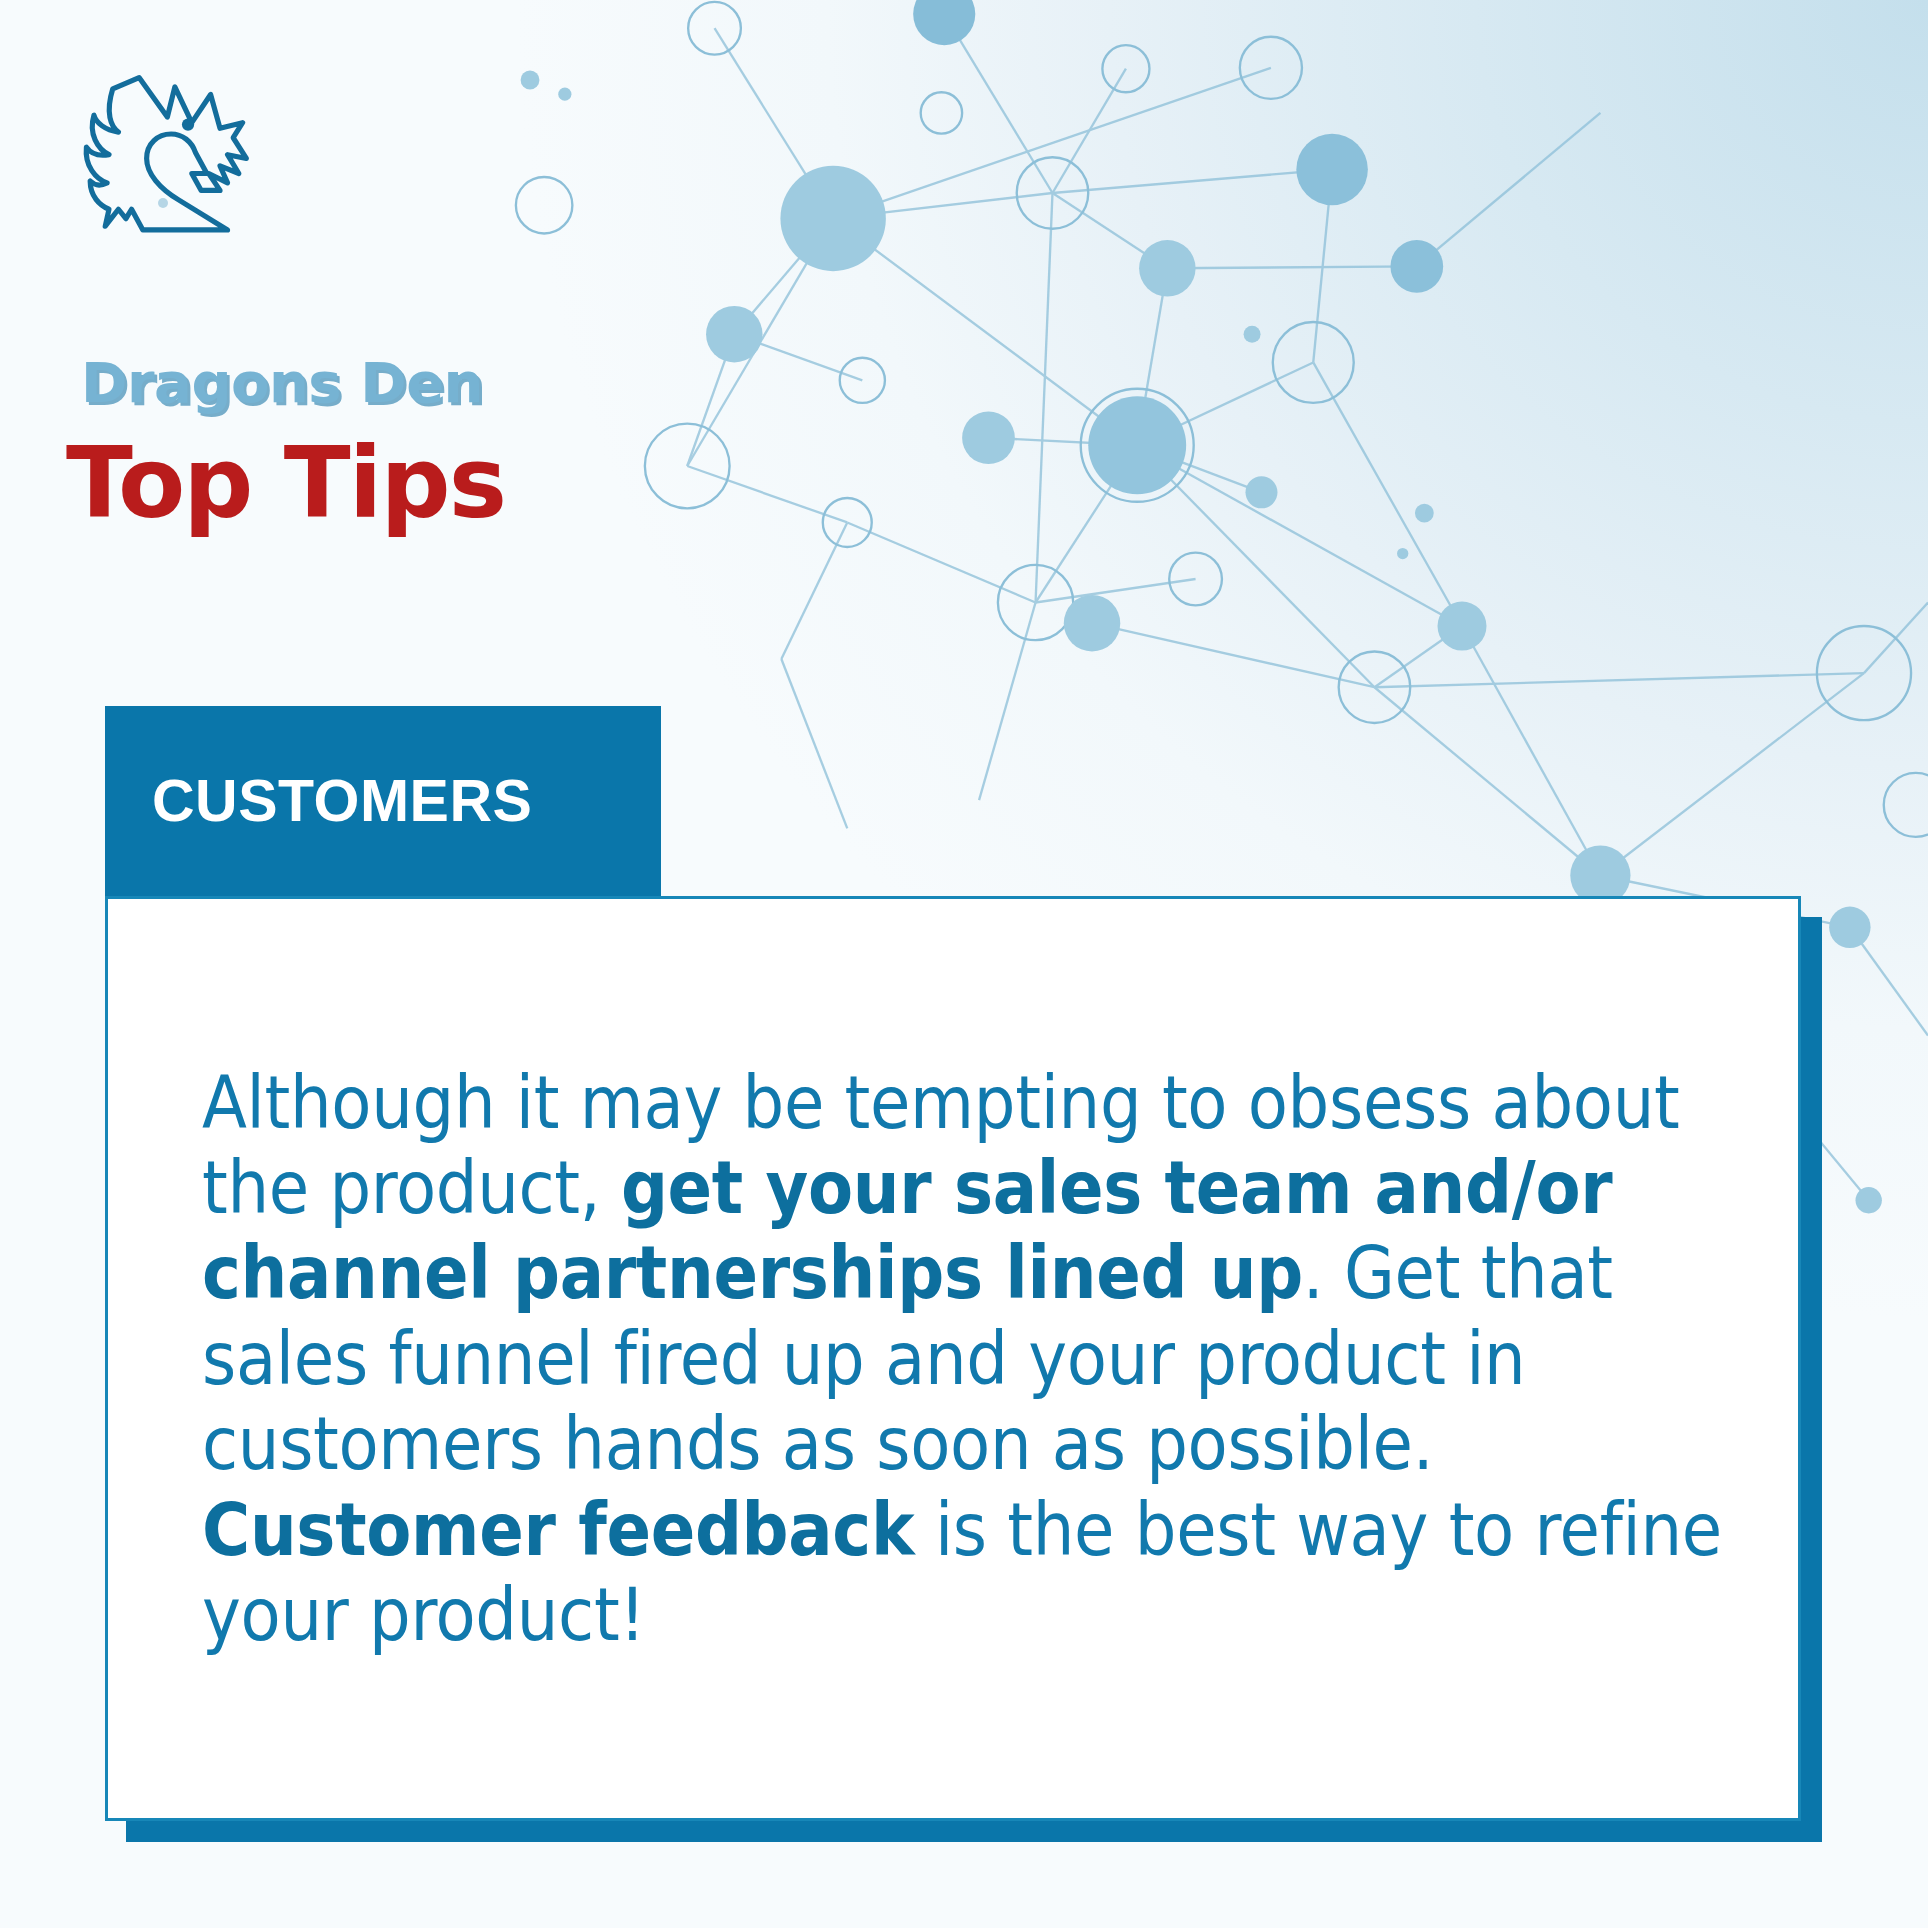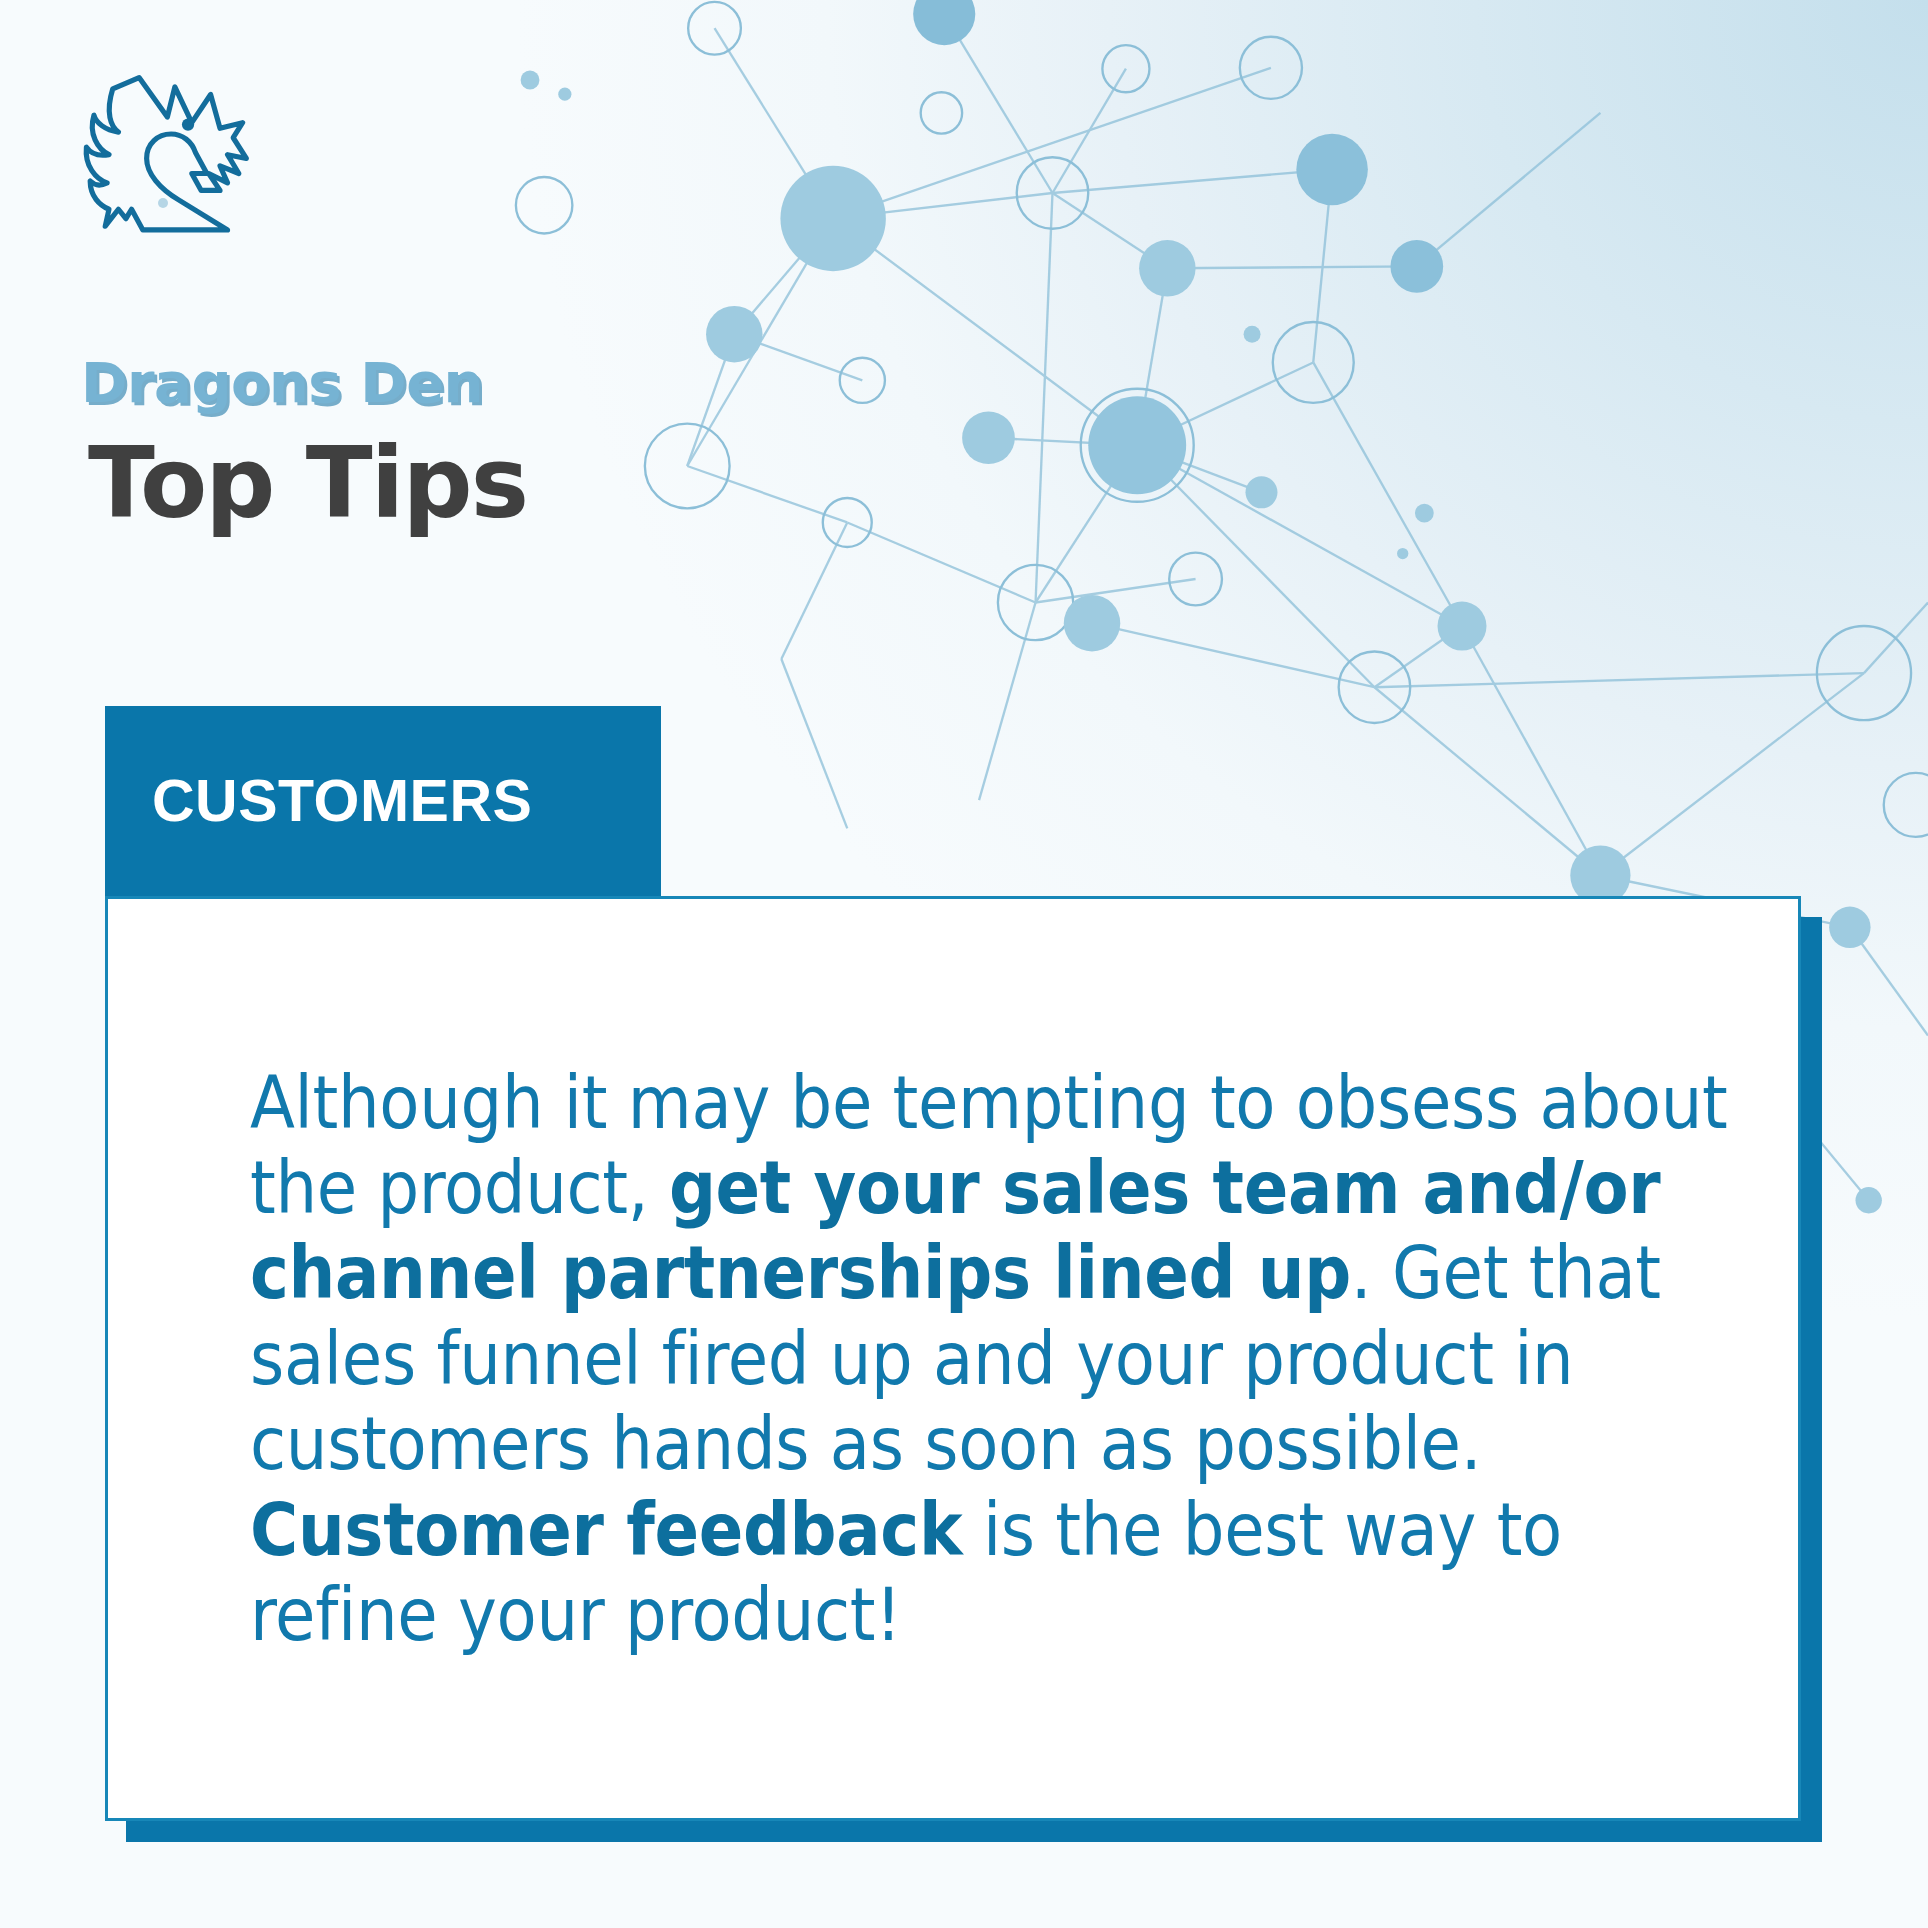--- a/index.html
+++ b/index.html
@@ -29,26 +29,26 @@
     position:absolute; left:81px; top:350px;
     font-family:"DejaVu Sans", sans-serif;
     font-weight:700;
     font-size:56px;
     letter-spacing:-0.5px;
     color:#76b3d3;
     text-shadow: 2.8px 2.8px 0 rgba(13,110,160,0.55);
     white-space:nowrap;
   }
   #page-title{
-    position:absolute; left:88px; top:426px;
+    position:absolute; left:66px; top:426px;
     font-family:"DejaVu Sans", sans-serif;
     font-weight:700;
     font-size:98px;
     letter-spacing:-1.9px;
-    color:#404040;
+    color:#b91c1c;
     white-space:nowrap;
   }
 
   
   #category-tab{
     position:absolute;
     left:105px; top:706px;
     width:556px; height:190px;
     background:#0a76aa;
     display:flex; align-items:center;
@@ -69,21 +69,21 @@
     left:126px; top:917px;
     width:1696px; height:925px;
     background:#0a76aa;
   }
   #tip-card{
     position:absolute;
     left:105px; top:896px;
     width:1696px; height:925px;
     background:#ffffff;
     border:3.8px solid #1787b8;
-    display:flex; align-items:center;padding-left:48px;
+    display:flex; align-items:center;
   }
   #tip-card-text{
     padding:0 70px 0 94px;
     font-family:"DejaVu Sans Condensed","DejaVu Sans", sans-serif;
     font-stretch:condensed;
     font-weight:300;
     font-size:73px;
     line-height:1.17;
     color:#1179ad;
     letter-spacing:-0.3px;

